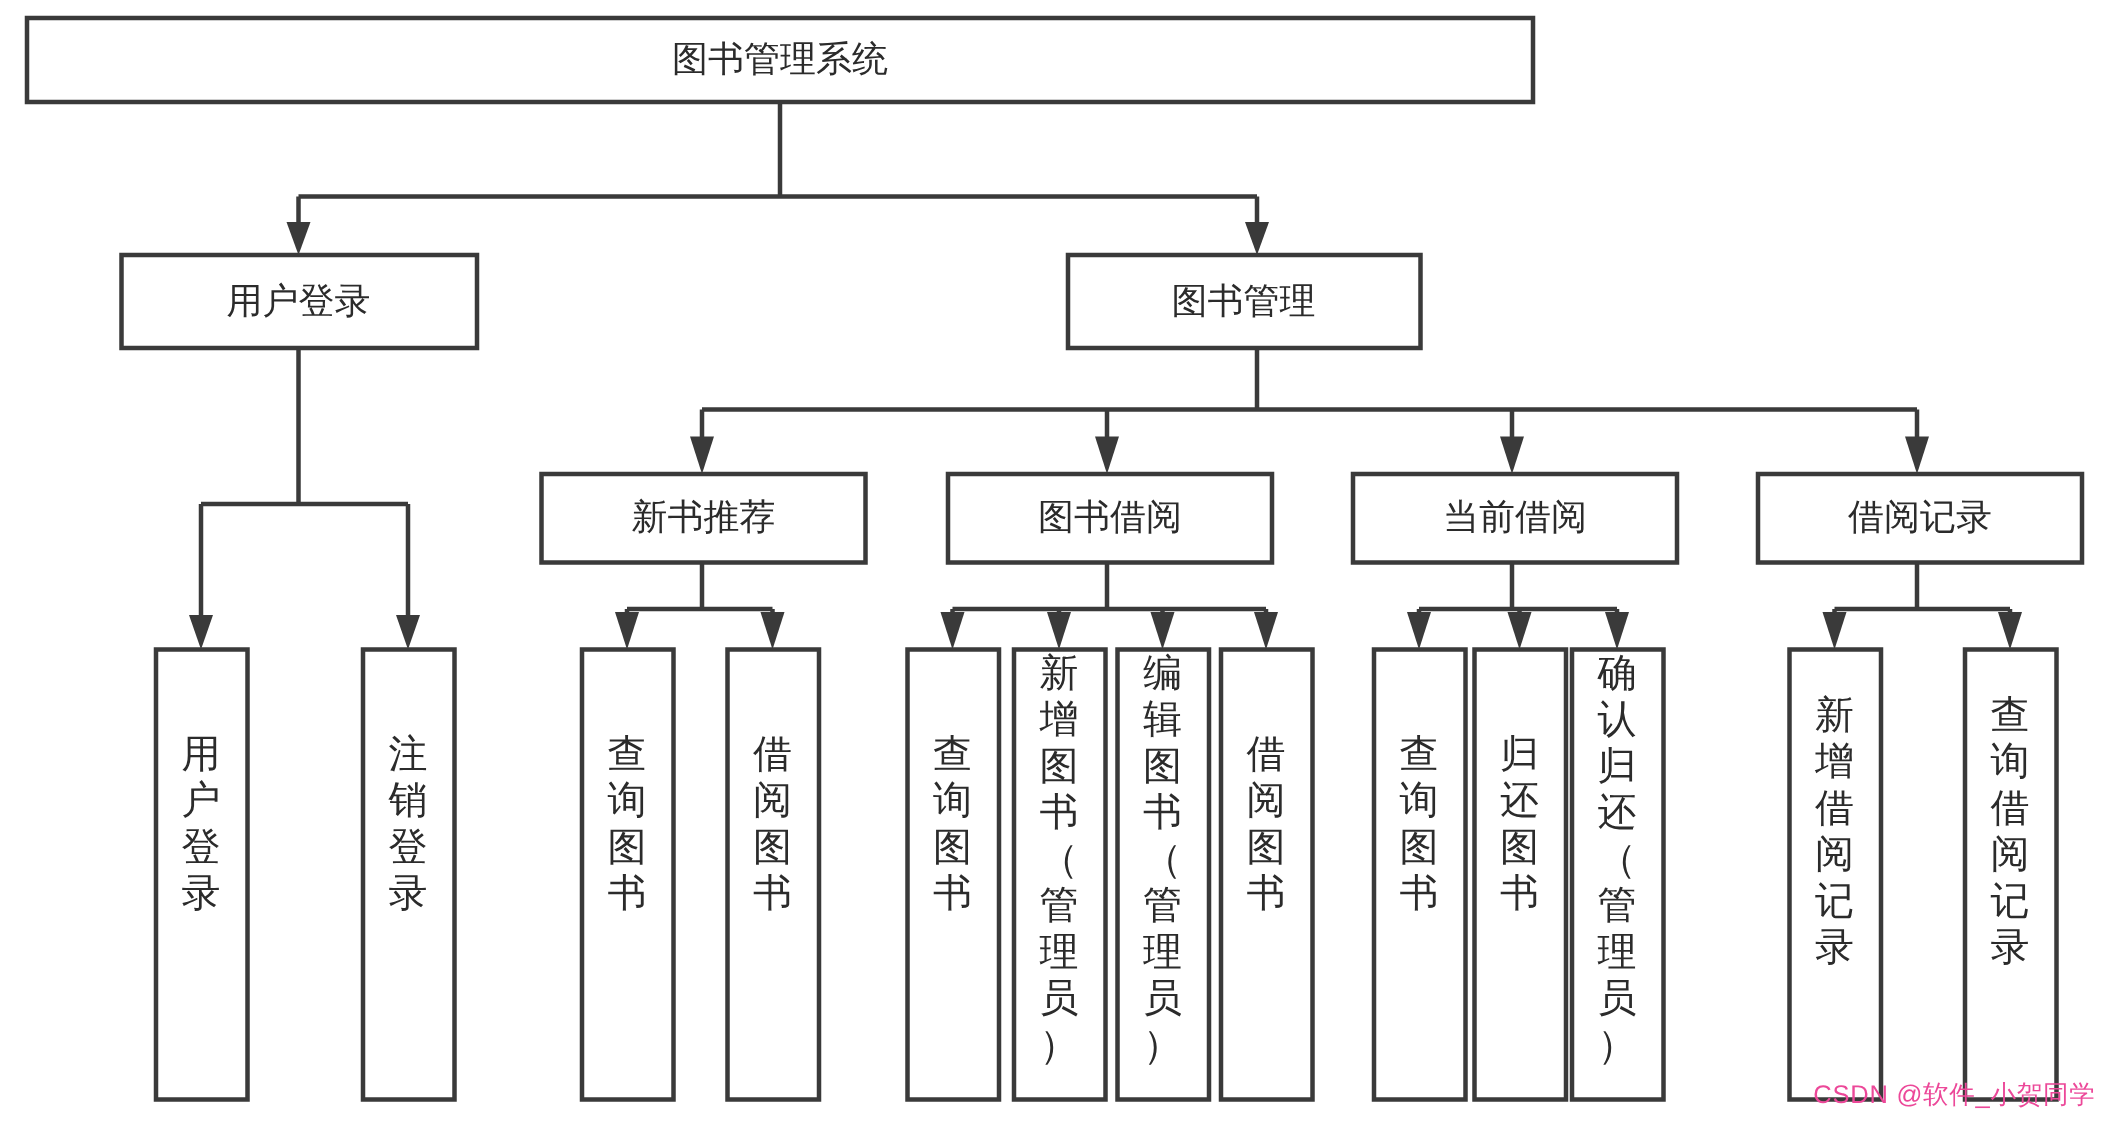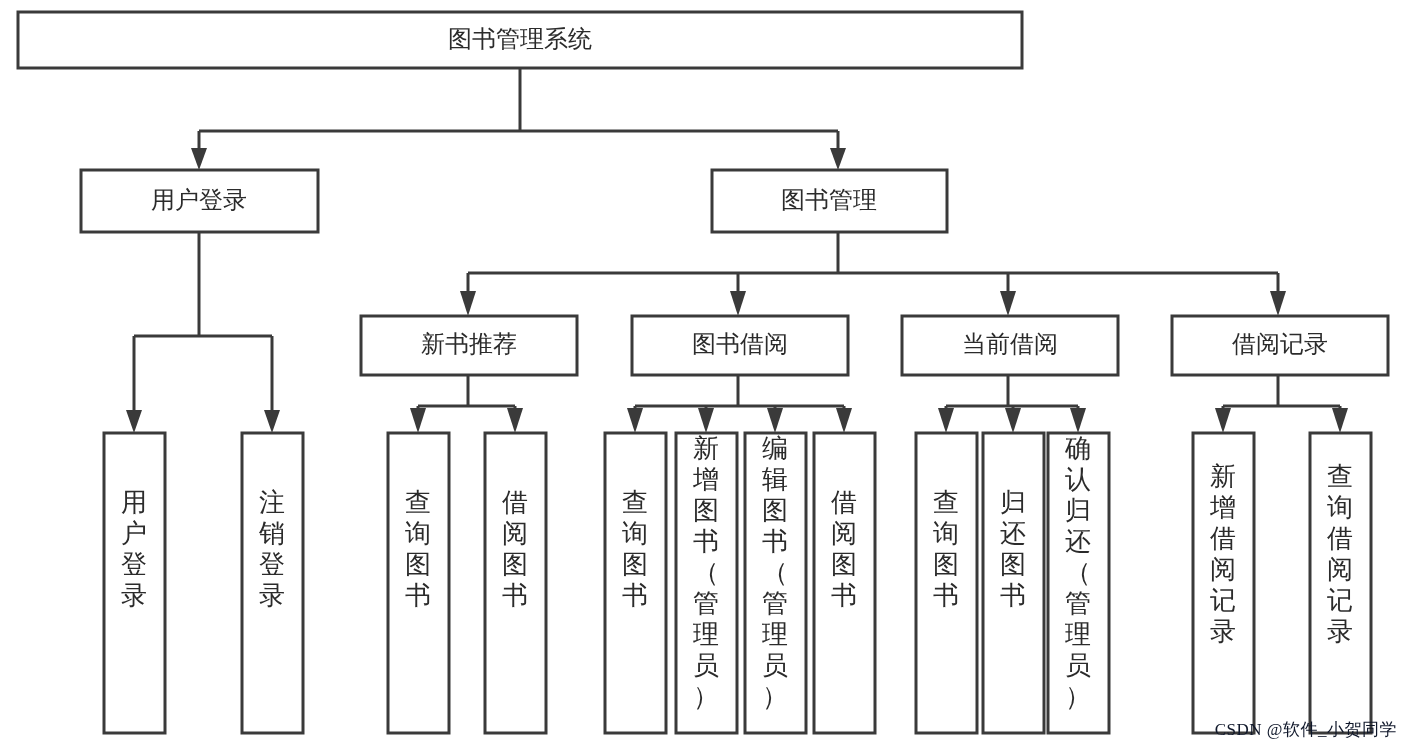--- a/index.html
+++ b/index.html
@@ -51,23 +51,23 @@
   .node-label-v {
     font-family: "Liberation Sans", "DejaVu Sans", sans-serif;
     font-size: 26px;
     fill: #2b2b2b;
     text-anchor: middle;
   }
   .watermark-text {
     position: absolute;
     right: 8px;
     bottom: 6px;
-    font-family: Liberation Serif, serif;
+    font-family: Liberation Sans, sans-serif;
     font-size: 17px;
-    color: #0f172a;
+    color: #ec4899;
     letter-spacing: 0.5px;
     white-space: nowrap;
     user-select: none;
   }
 </style>
 </head>
 <body>
 
 <div id="diagram-root">
 

